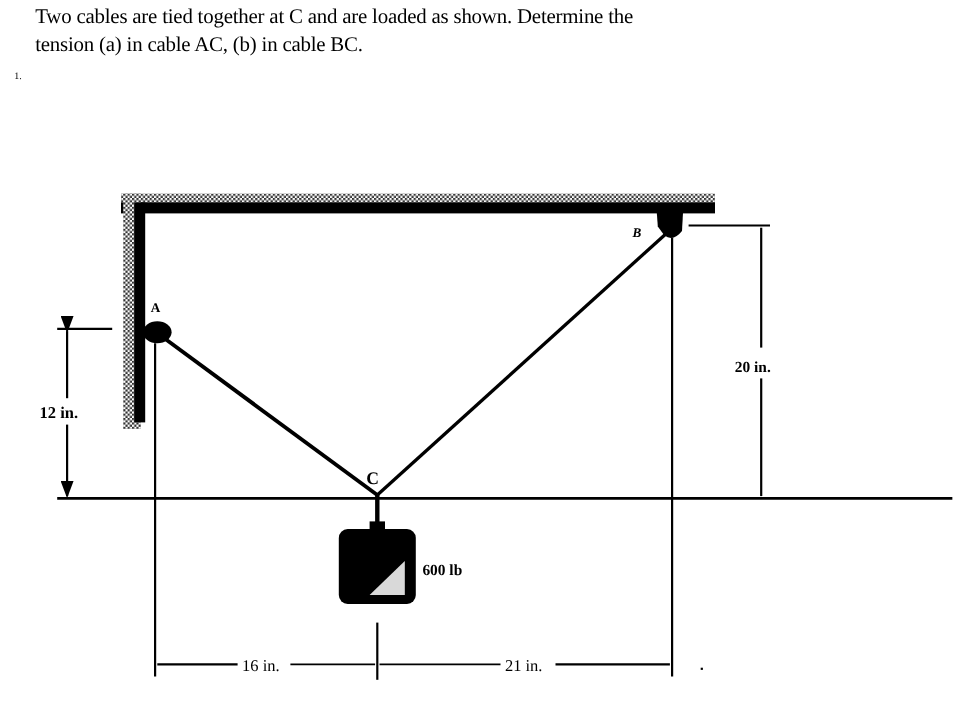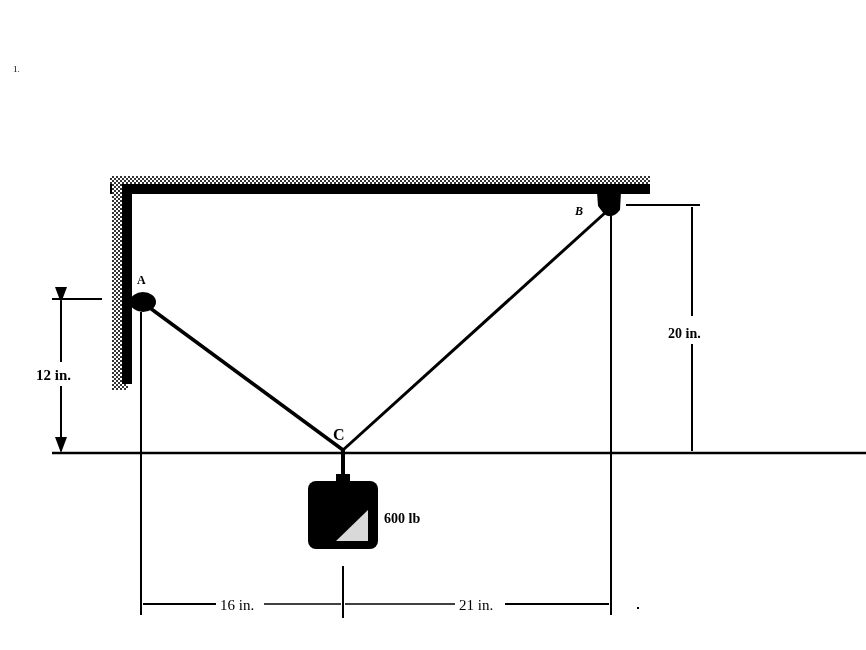--- a/index.html
+++ b/index.html
@@ -6,20 +6,22 @@
     body { width: 866px; height: 650px; position: relative; overflow: hidden; font-family: "Liberation Serif", serif; color: #000; }
     .problem { position: absolute; left: 32px; top: 3px; width: 800px; font-size: 19px; line-height: 25px; letter-spacing: -0.2px; }
     .stray { position: absolute; left: 13px; top: 64px; font-size: 9px; }
     svg { position: absolute; left: 0; top: 0; }
     .lbl { font-family: "Liberation Serif", serif; font-weight: bold; }
   </style>
 </head>
 <body>
 
 <div class="problem">
+  <div>Two cables are tied together at C and are loaded as shown. Determine the</div>
+  <div>tension (a) in cable AC, (b) in cable BC.</div>
 </div>
 <div class="stray">1.</div>
 
 <svg width="866" height="650" viewBox="0 0 866 650">
   <defs>
     <pattern id="hatch" width="4" height="4" patternUnits="userSpaceOnUse">
       <rect width="4" height="4" fill="#fff"></rect>
       <rect width="2" height="2" fill="#333"></rect>
       <rect x="2" y="2" width="2" height="2" fill="#333"></rect>
     </pattern>

